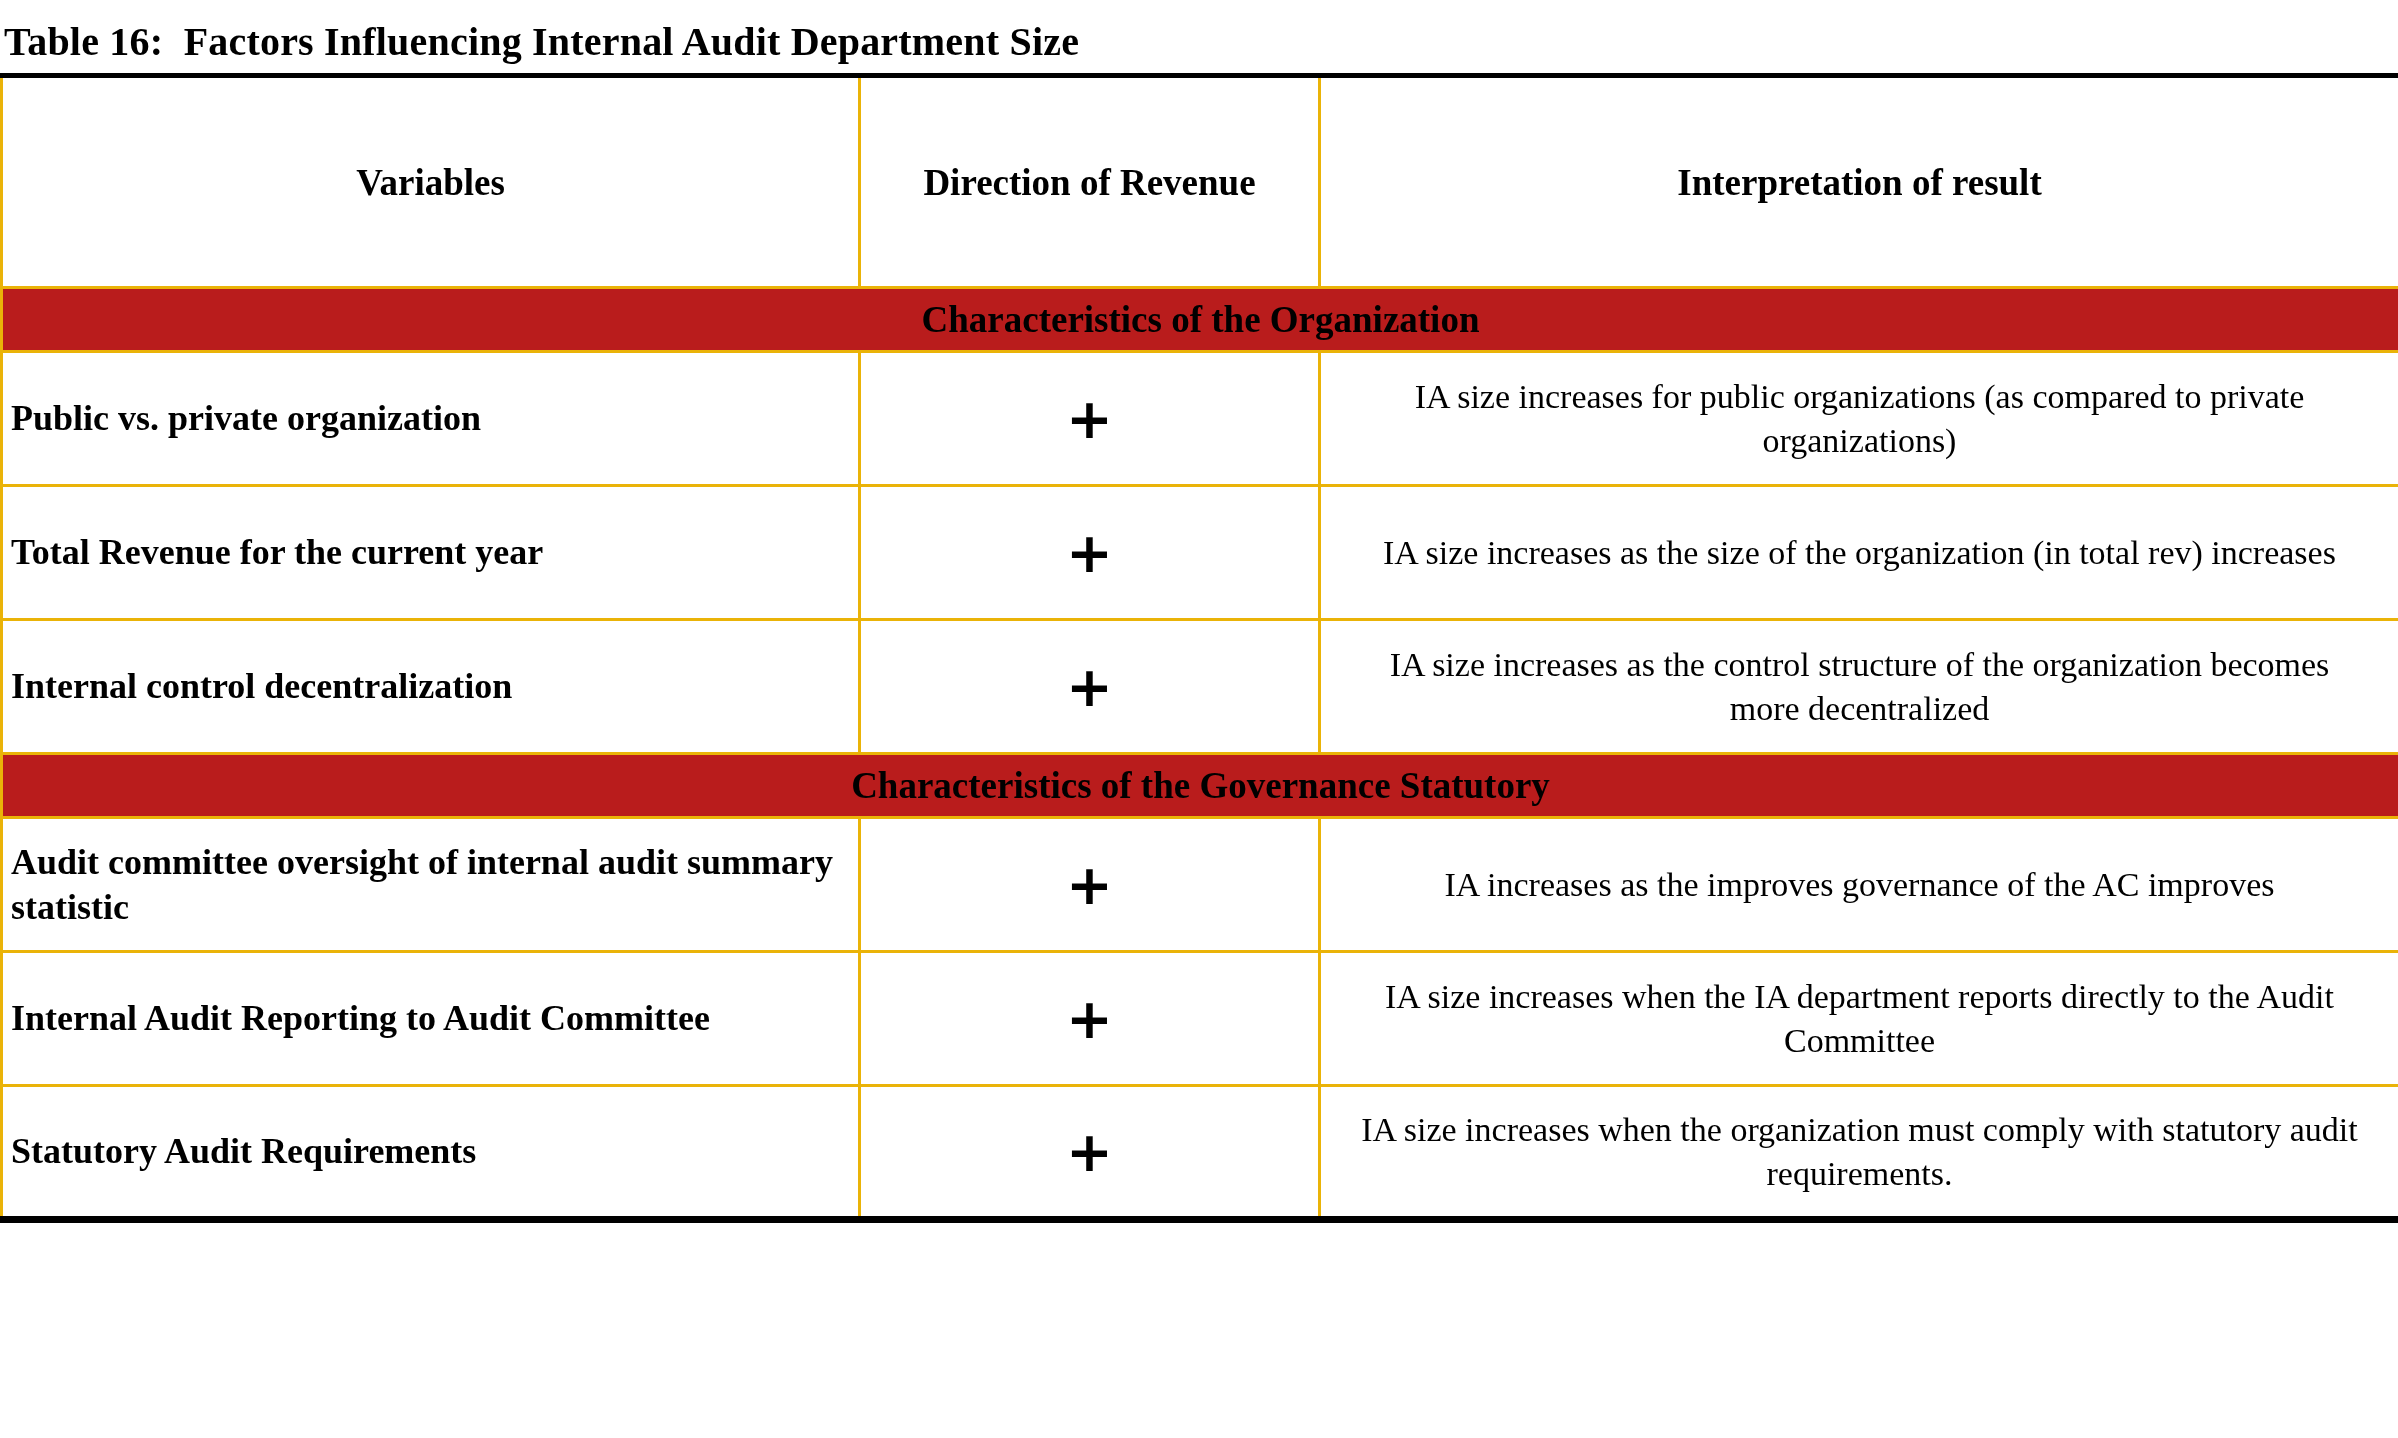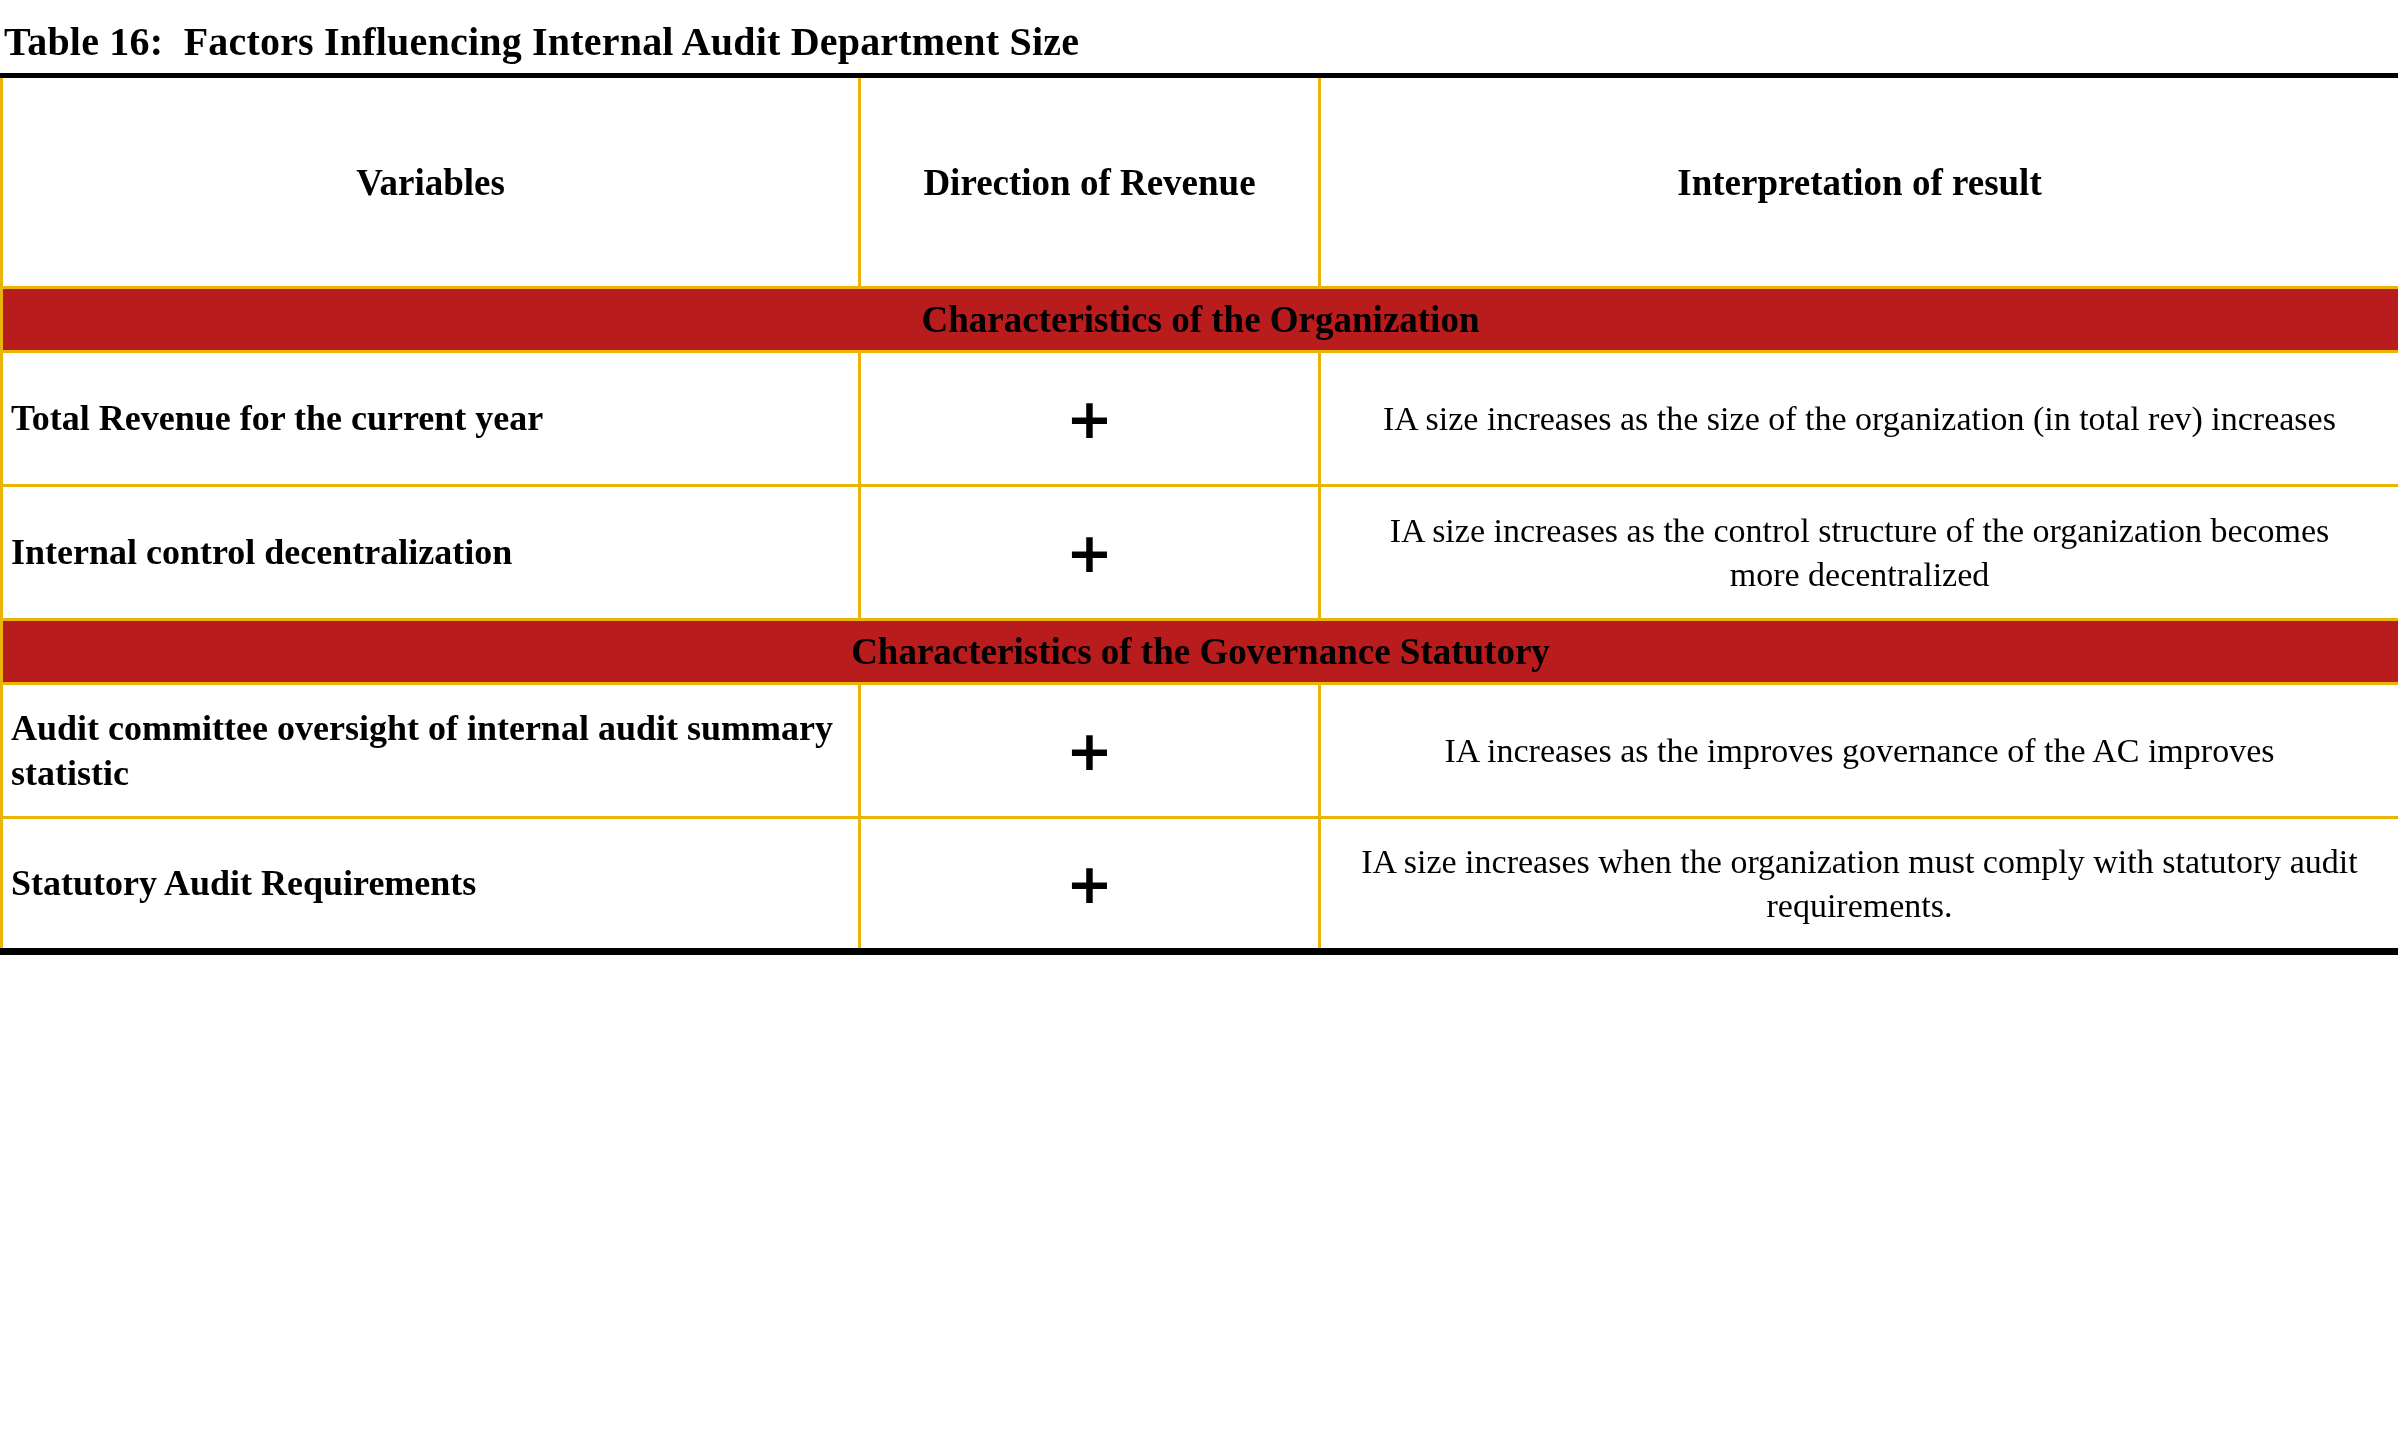--- a/index.html
+++ b/index.html
@@ -94,38 +94,48 @@
       <th>Direction of Revenue</th>
       <th>Interpretation of result</th>
     </tr>
   </thead>
   <tbody>
     <tr class="section-row">
       <td colspan="3">Characteristics of the Organization</td>
     </tr>
 
     <tr class="data-row">
+      <td class="var">Public vs. private organization</td>
+      <td class="dir">+</td>
+      <td class="interp">IA size increases for public organizations (as compared to private organizations)</td>
+    </tr>
+    <tr class="data-row">
       <td class="var">Total Revenue for the current year</td>
       <td class="dir">+</td>
       <td class="interp">IA size increases as the size of the organization (in total rev) increases</td>
     </tr>
     <tr class="data-row">
       <td class="var">Internal control decentralization</td>
       <td class="dir">+</td>
       <td class="interp">IA size increases as the control structure of the organization becomes more decentralized</td>
     </tr>
 
     <tr class="section-row">
       <td colspan="3">Characteristics of the Governance Statutory</td>
     </tr>
 
     <tr class="data-row">
       <td class="var">Audit committee oversight of internal audit summary statistic</td>
       <td class="dir">+</td>
       <td class="interp">IA increases as the improves governance of the AC improves</td>
     </tr>
     <tr class="data-row">
+      <td class="var">Internal Audit Reporting to Audit Committee</td>
+      <td class="dir">+</td>
+      <td class="interp">IA size increases when the IA department reports directly to the Audit Committee</td>
+    </tr>
+    <tr class="data-row">
       <td class="var">Statutory Audit Requirements</td>
       <td class="dir">+</td>
       <td class="interp">IA size increases when the organization must comply with statutory audit requirements.</td>
     </tr>
   </tbody>
 </table>
 
 </body></html>

